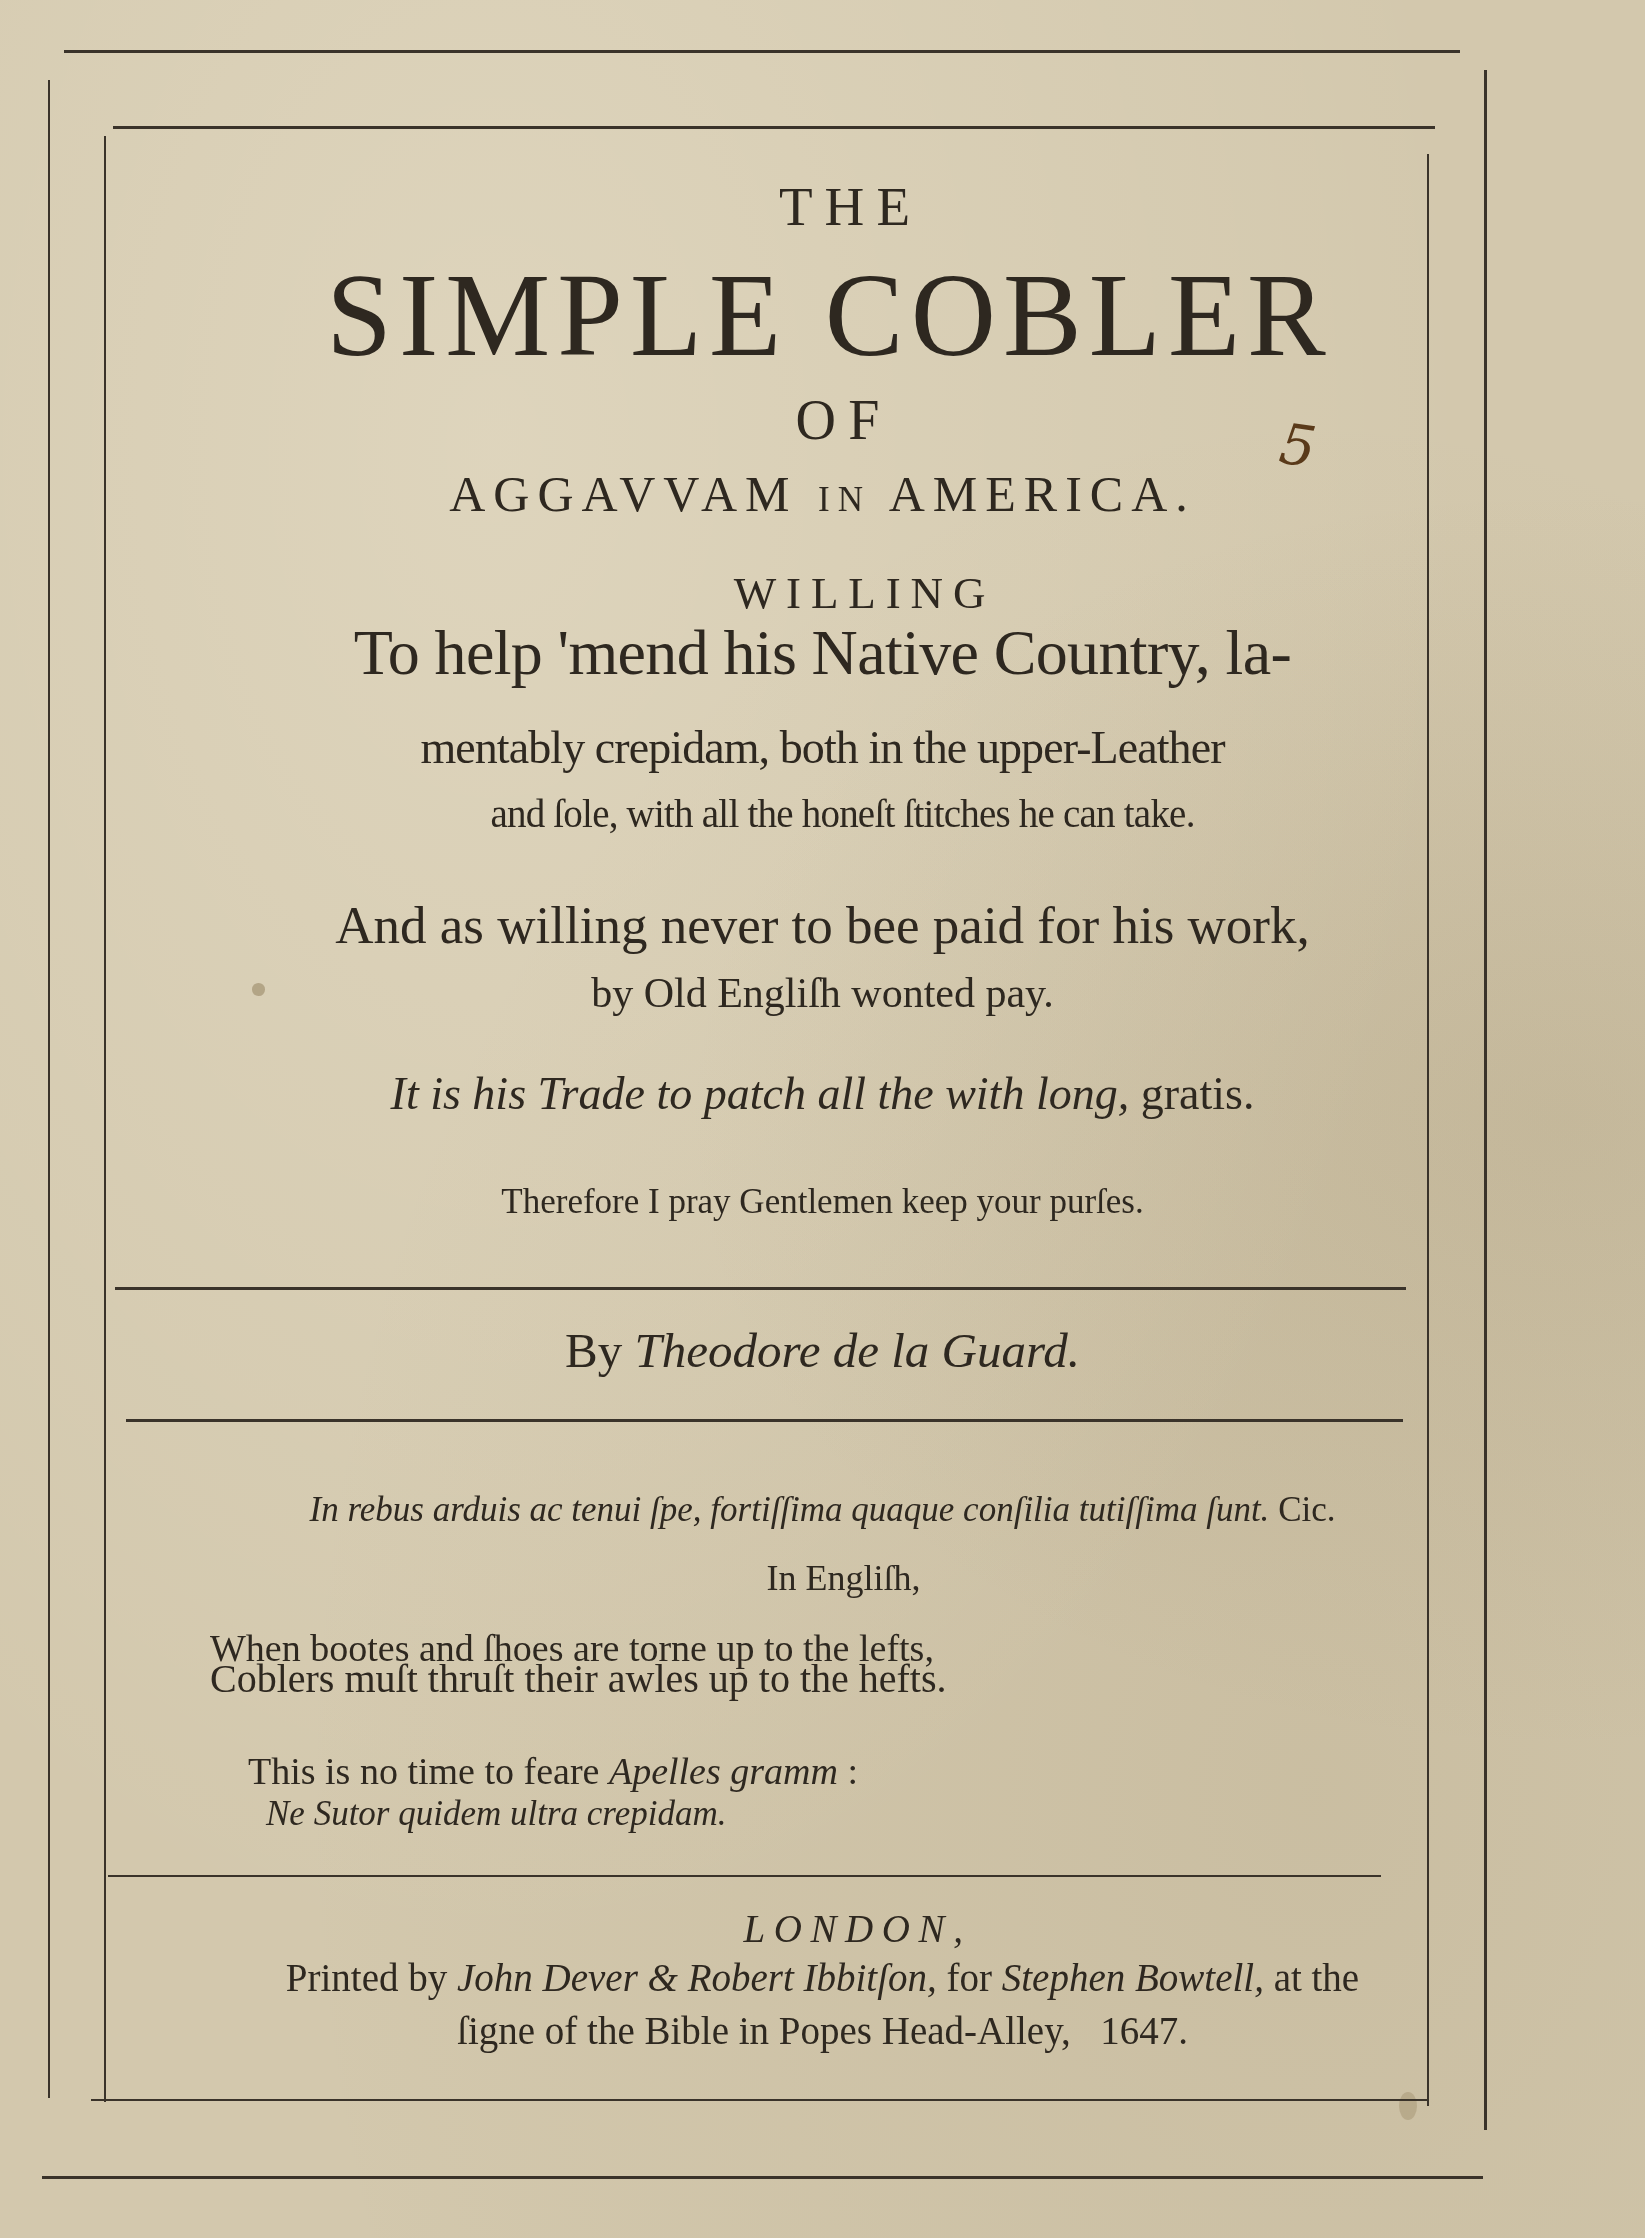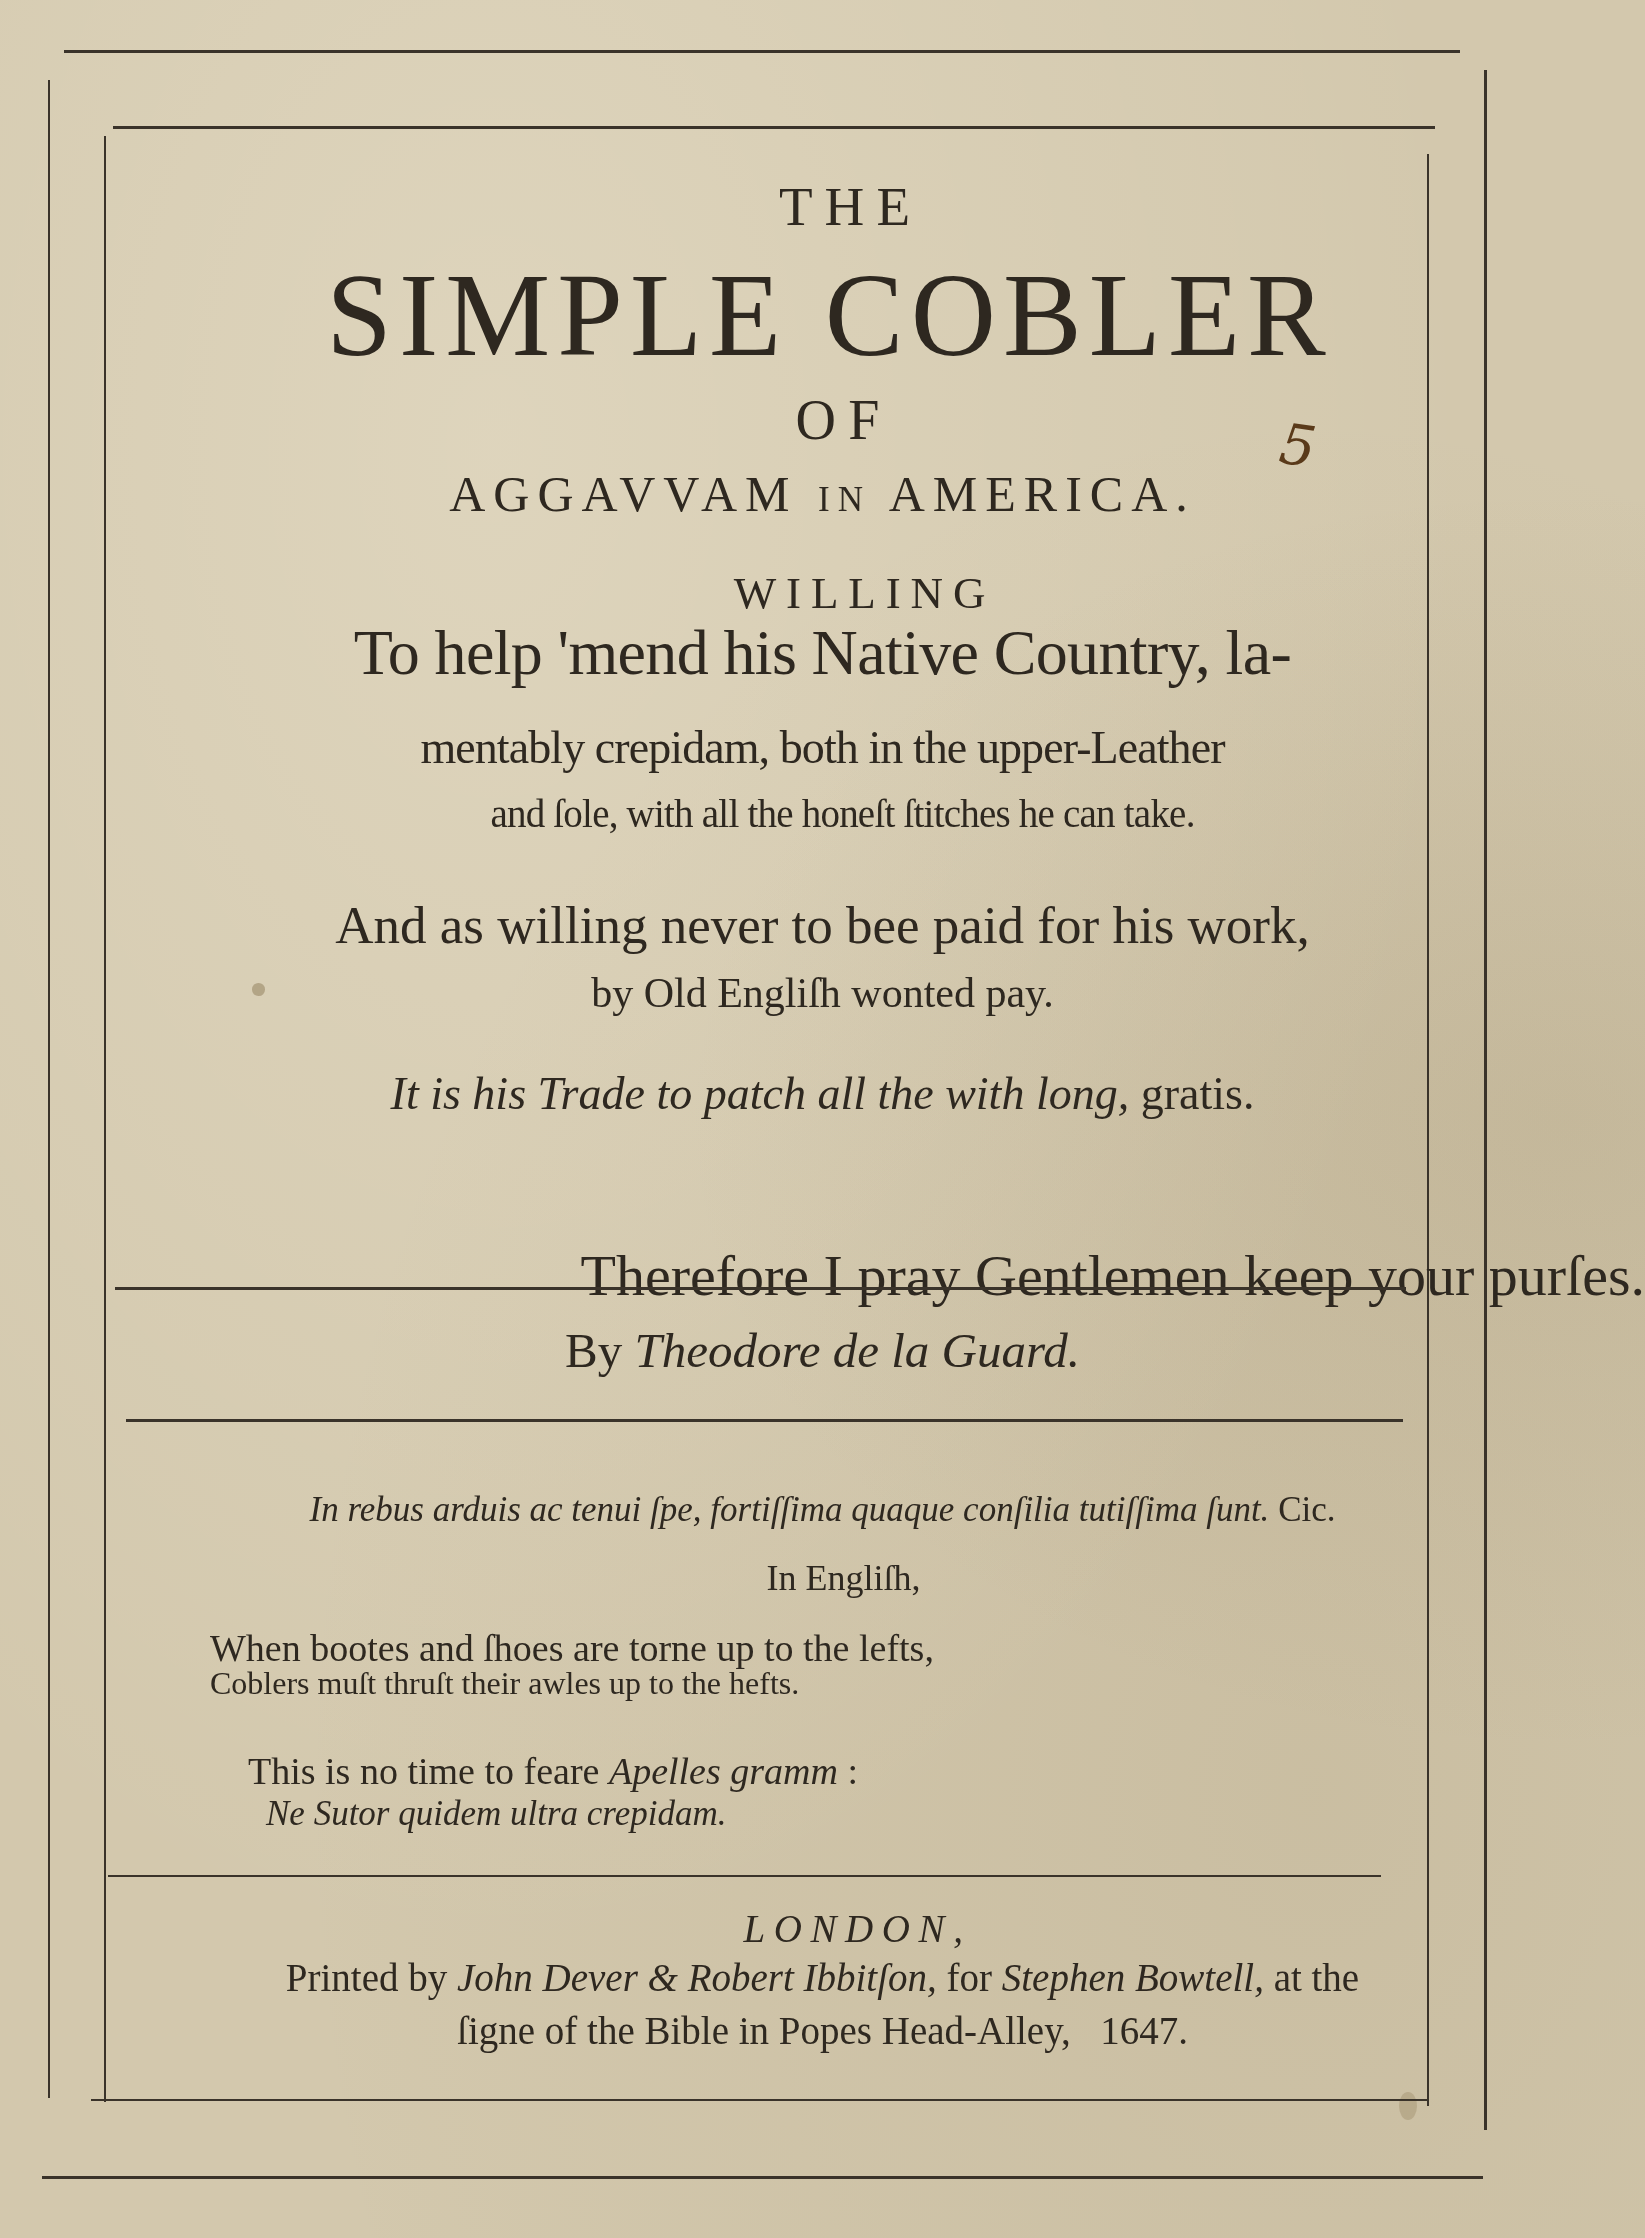--- a/index.html
+++ b/index.html
@@ -58,38 +58,38 @@
 <div class="line" style="top:721px;font-size:46px;letter-spacing:-0.02em;">mentably crepidam, both in the upper-Leather</div>
 <div class="line" style="top:791px;font-size:39px;letter-spacing:-0.02em;margin-left:20px;">and ſole, with all the honeſt ſtitches he can take.</div>
 
 <div class="line" style="top:895px;font-size:53px;">And as willing never to bee paid for his work,</div>
 <div class="line" style="top:969px;font-size:42px;">by Old Engliſh wonted pay.</div>
 
 <div class="line" style="top:1067px;font-size:46px;">
   <span class="it">It is his Trade to patch all the with long,</span><span> gratis.</span>
 </div>
 
-<div class="line" style="top:1242px;font-size:58px;text-align:right;">Therefore I pray Gentlemen keep your purſes.</div>
+<div class="line" style="top:1182px;font-size:35px;">Therefore I pray Gentlemen keep your purſes.</div>
 
 <div class="rule" style="left:115px;top:1287px;width:1291px;"></div>
 
 <div class="line" style="top:1322px;font-size:49px;">
   <span>By </span><span class="it">Theodore de la Guard.</span>
 </div>
 
 <div class="rule" style="left:126px;top:1419px;width:1277px;"></div>
 
 <div class="line" style="top:1490px;font-size:35px;">
   <span class="it">In rebus arduis ac tenui ſpe, fortiſſima quaque conſilia tutiſſima ſunt.</span>
   <span>Cic.</span>
 </div>
 
 <div class="line" style="top:1557px;font-size:36px;padding-left:21px;">In Engliſh,</div>
 <div class="line" style="top:1602px;font-size:38px;text-align:left;left:210px;width:auto;margin-top:24px;">When bootes and ſhoes are torne up to the lefts,</div>
-<div class="line" style="top:1655px;font-size:32px;text-align:left;left:210px;width:auto;margin-top:10px;">Coblers muſt thruſt their awles up to the hefts.</div>
+<div class="line" style="top:1655px;font-size:40px;text-align:left;left:210px;width:auto;">Coblers muſt thruſt their awles up to the hefts.</div>
 
 <div class="line" style="top:1749px;font-size:38px;text-align:left;left:248px;width:auto;">
   <span>This is no time to feare </span><span class="it">Apelles gramm</span><span> :</span>
 </div>
 <div class="line it" style="top:1794px;font-size:35px;text-align:left;left:266px;width:auto;">Ne Sutor quidem ultra crepidam.</div>
 
 <div class="rule thin" style="left:108px;top:1875px;width:1273px;"></div>
 
 <div class="line it caps-spaced" style="top:1906px;font-size:39px;padding-left:35px;">LONDON,</div>
 <div class="line" style="top:1955px;font-size:39px;">

